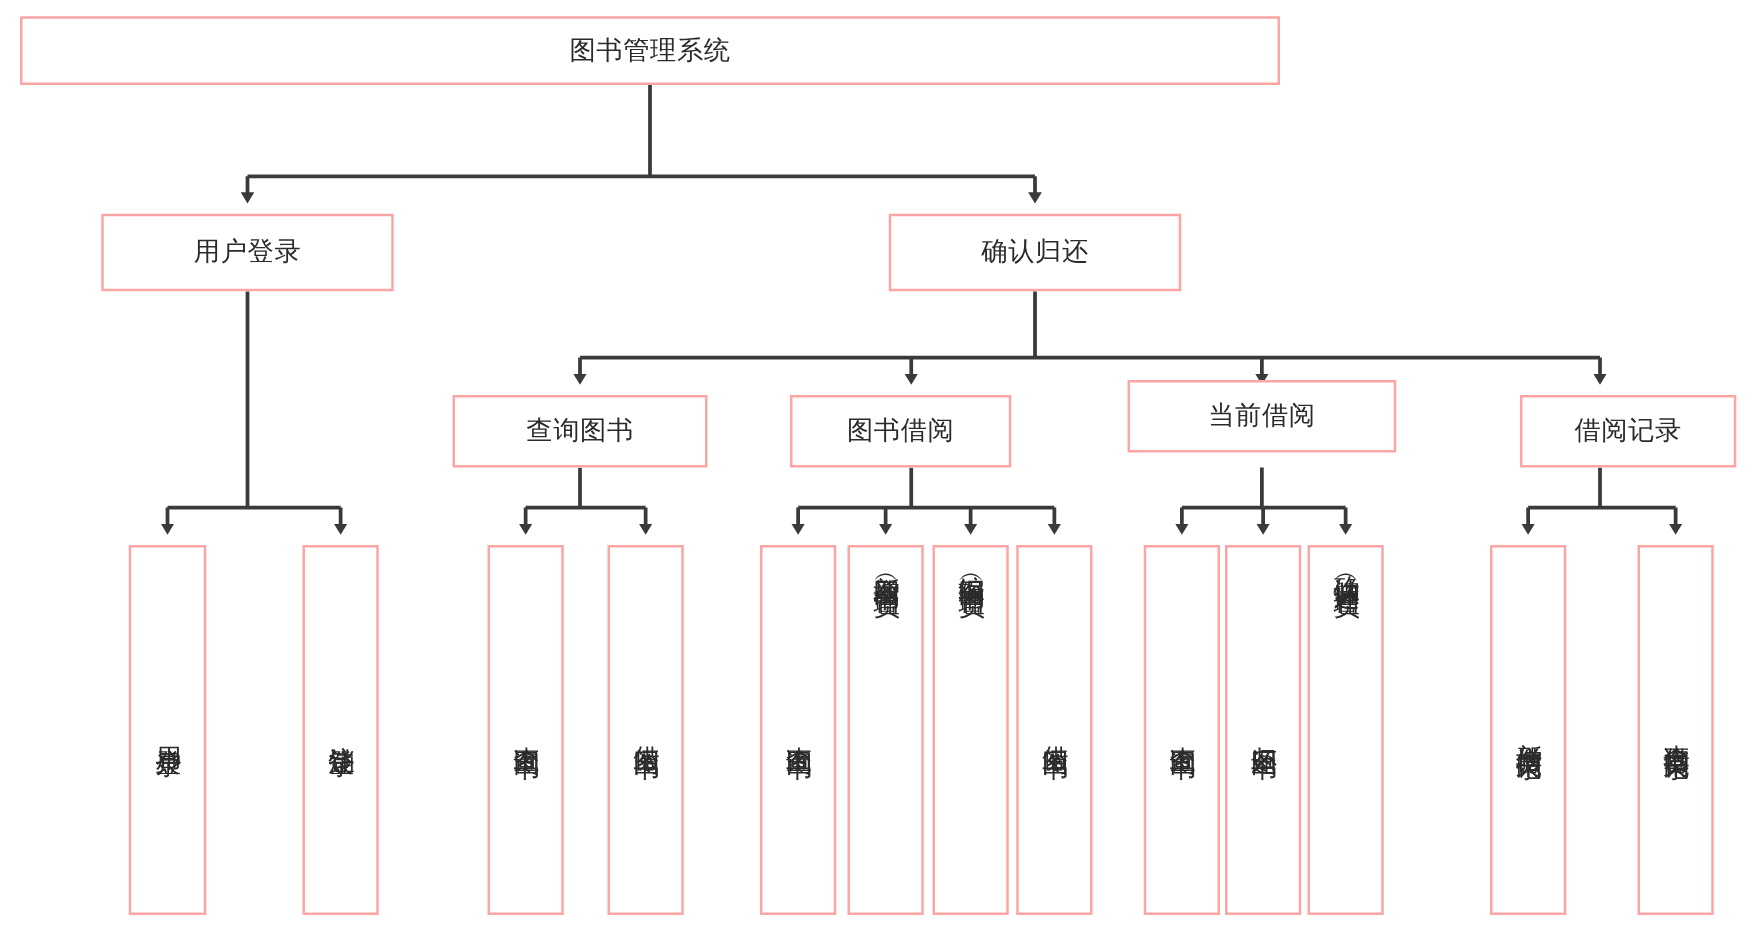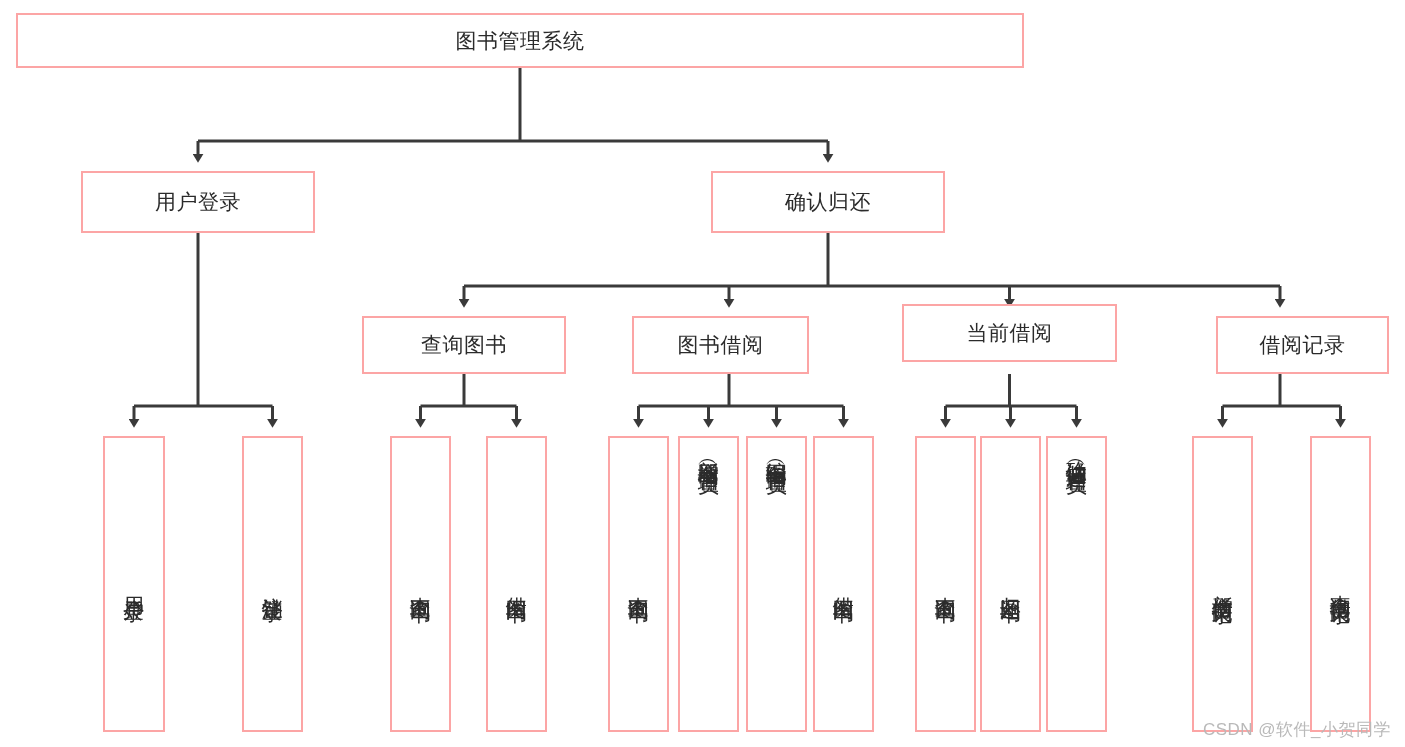--- a/index.html
+++ b/index.html
@@ -178,14 +178,13 @@
         <span class="node-label-v">确认归还（管理员）</span>
       </div>
       <div class="node-box leaf-box centered" style="left: 1192px; top: 436px; width: 61px; height: 296px;">
         <span class="node-label-v">新增借阅记录</span>
       </div>
       <div class="node-box leaf-box centered" style="left: 1310px; top: 436px; width: 61px; height: 296px;">
         <span class="node-label-v">查询借阅记录</span>
       </div>
     </div>
 
-  <div id="watermark">CSDN @软件_小贺同学</div>
 </div>
 
 </body></html>

